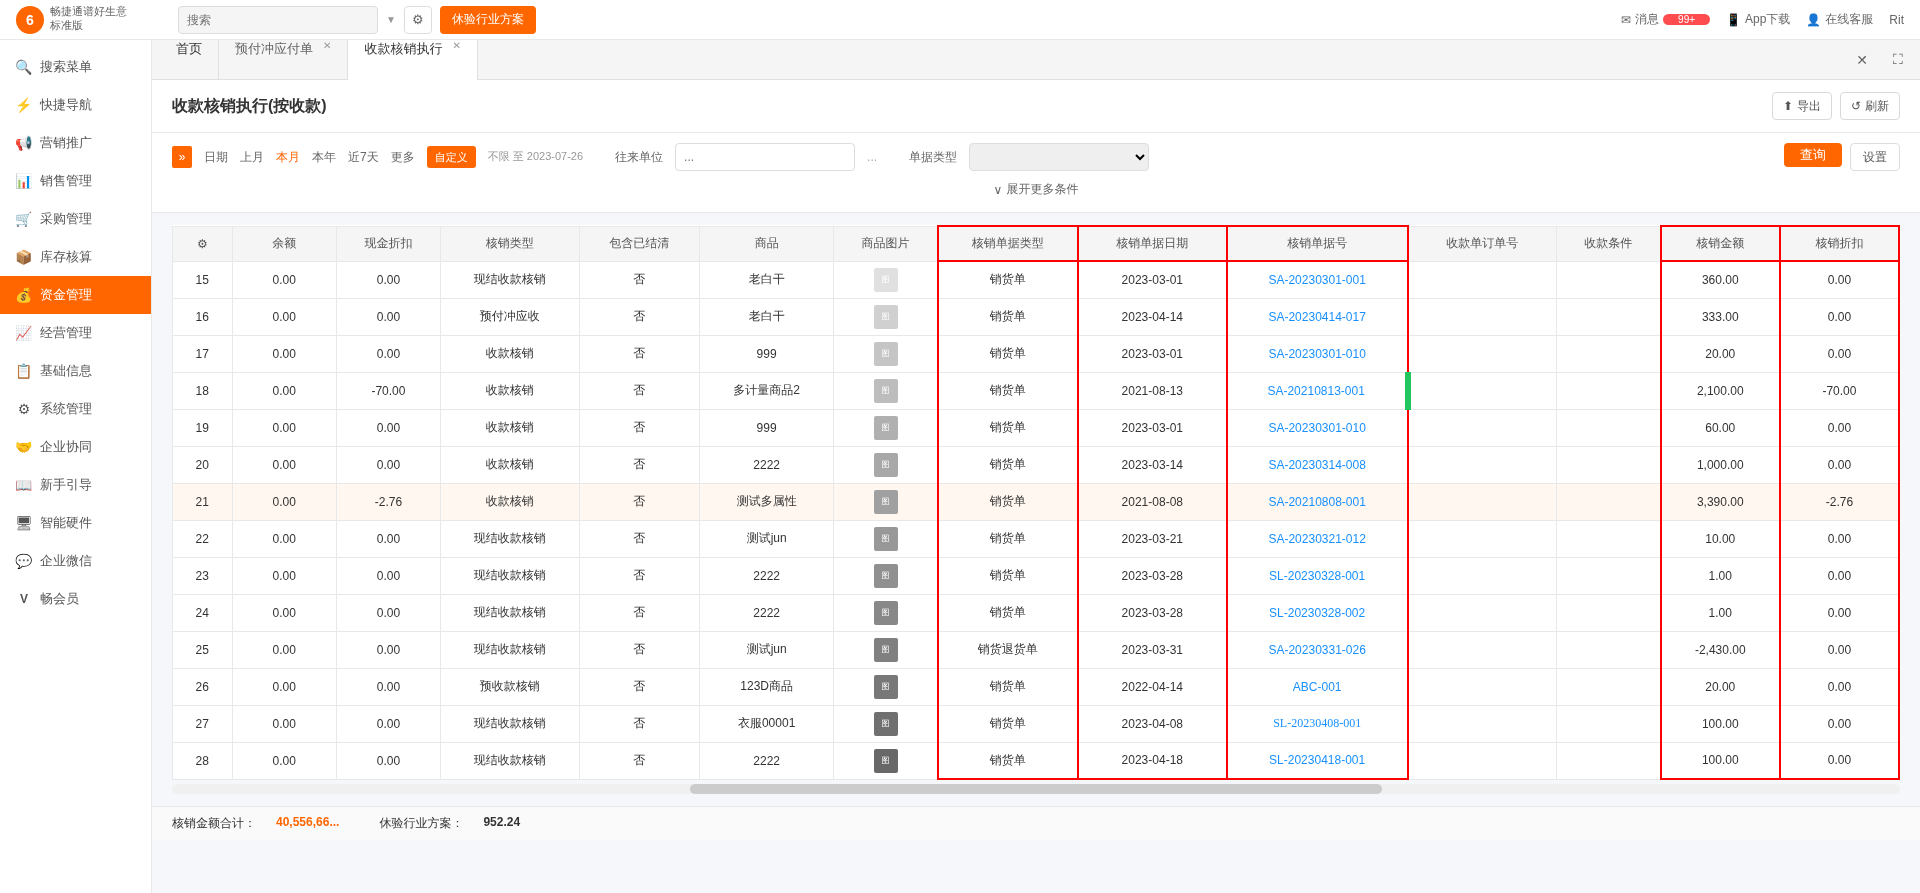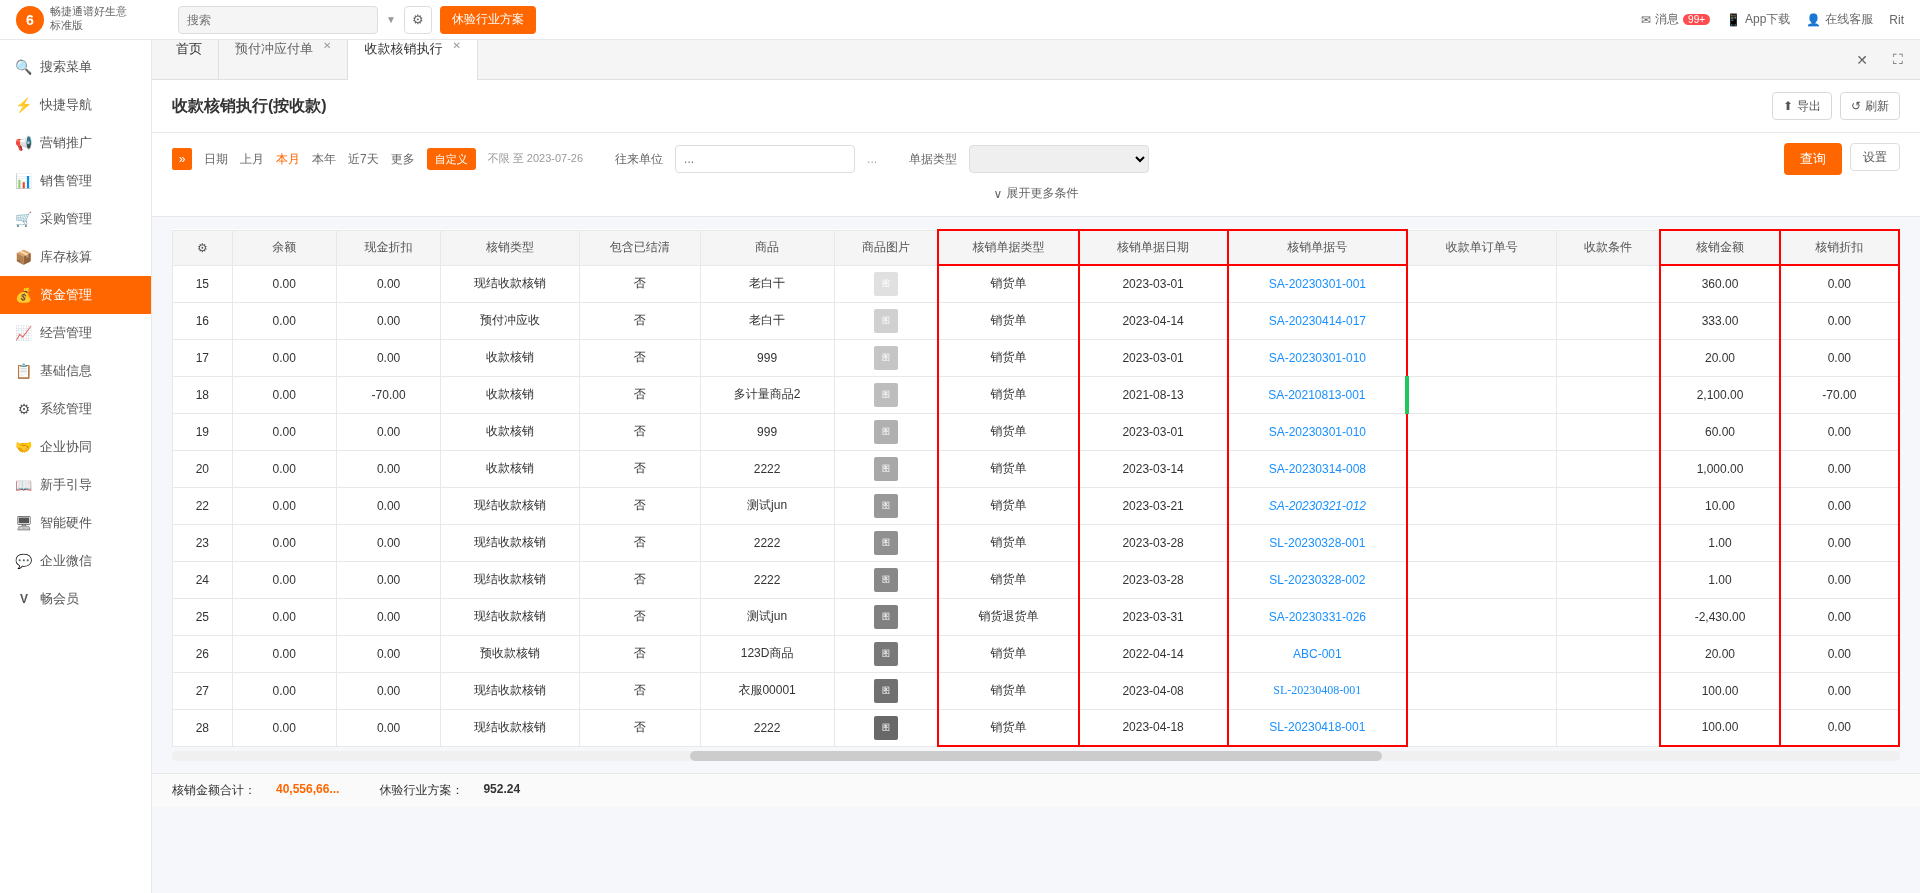--- a/index.html
+++ b/index.html
@@ -10,21 +10,21 @@
     .top-logo { display: flex; align-items: center; gap: 6px; width: 150px; }
     .logo-icon { width: 28px; height: 28px; background: #ff6600; border-radius: 50%; display: flex; align-items: center; justify-content: center; color: #fff; font-size: 14px; font-weight: bold; }
     .logo-text { font-size: 12px; color: #666; line-height: 1.2; font-family: Liberation Mono, monospace; }
     .top-center { flex: 1; display: flex; align-items: center; gap: 8px; }
     .search-bar-top { width: 200px; height: 28px; border: 1px solid #ddd; border-radius: 4px; padding: 0 8px; font-size: 12px; background: #f5f5f5; color: #999; }
     .dropdown-arrow { color: #999; font-size: 10px; }
     .gear-icon-btn { width: 28px; height: 28px; border: 1px solid #ddd; border-radius: 4px; display: flex; align-items: center; justify-content: center; cursor: pointer; color: #666; }
     .industry-btn { height: 28px; background: #ff6600; color: #fff; border: none; border-radius: 4px; padding: 0 12px; font-size: 12px; cursor: pointer; }
     .top-right { display: flex; align-items: center; gap: 16px; }
     .top-right-item { display: flex; align-items: center; gap: 4px; font-size: 12px; color: #666; cursor: pointer; }
-    .badge { background: #ff4d4f; color: #fff; border-radius: 10px; padding: 0 5px; font-size: 10px; }
+    .badge { background: #ff4d4f; color: #fff; border-radius: 10px; padding: 0 15px; font-size: 10px; }
 
     
     .main-layout { display: flex; height: calc(893px - 40px); }
 
     
     .sidebar { width: 152px; background: #fff; border-right: 1px solid #e8e8e8; display: flex; flex-direction: column; padding-top: 8px; }
     .sidebar-item { display: flex; align-items: center; gap: 8px; padding: 10px 16px; cursor: pointer; color: #555; font-size: 13px; }
     .sidebar-item.active { background: #ff6600; color: #fff; border-radius: 0; }
     .sidebar-icon { width: 16px; height: 16px; display: flex; align-items: center; justify-content: center; font-size: 14px; }
 
@@ -49,21 +49,21 @@
 
     
     .filter-bar { background: #fff; padding: 10px 20px; border-bottom: 1px solid #e8e8e8; }
     .filter-row { display: flex; align-items: center; gap: 12px; flex-wrap: wrap; }
     .filter-label { font-size: 12px; color: #666; white-space: nowrap; }
     .filter-link { font-size: 12px; color: #666; cursor: pointer; }
     .filter-link.active { color: #ff6600; }
     .filter-custom-btn { height: 22px; background: #ff6600; color: #fff; border: none; border-radius: 3px; padding: 0 8px; font-size: 11px; cursor: pointer; }
     .filter-input { height: 28px; border: 1px solid #ddd; border-radius: 4px; padding: 0 8px; font-size: 12px; min-width: 150px; }
     .filter-select { height: 28px; border: 1px solid #ddd; border-radius: 4px; padding: 0 8px; font-size: 12px; min-width: 180px; }
-    .query-btn { height: 32px; background: #ff6600; color: #fff; border: none; border-radius: 4px; padding: 0 16px; font-size: 13px; cursor: pointer; }
+    .query-btn { height: 24px; background: #ff6600; color: #fff; border: none; border-radius: 4px; padding: 0 16px; font-size: 13px; cursor: pointer; }
     .setting-btn { height: 28px; border: 1px solid #ddd; background: #fff; border-radius: 4px; padding: 0 12px; font-size: 12px; cursor: pointer; color: #555; }
     .expand-btn { display: flex; align-items: center; gap: 4px; font-size: 12px; color: #666; cursor: pointer; padding: 4px 8px; }
 
     
     .table-container { padding: 12px 20px; overflow-x: auto; }
     .data-table { width: 100%; border-collapse: collapse; background: #fff; font-size: 12px; }
     .data-table th { background: #f5f5f5; padding: 8px 10px; text-align: center; border: 1px solid #e8e8e8; font-weight: 500; color: #555; white-space: nowrap; }
     .data-table td { padding: 6px 10px; text-align: center; border: 1px solid #e8e8e8; color: #333; white-space: nowrap; }
     .data-table tr.highlighted td { background: #fff7f0; }
     .link-text { color: #1890ff; cursor: pointer; text-decoration: none; }
@@ -344,21 +344,21 @@
     <td>0.00</td>
     <td class="negative">-70.00</td>
     <td>收款核销</td>
     <td>否</td>
     <td>多计量商品2</td>
     <td>
                   <div style="width:24px;height:24px;background:#bdbdbd;border-radius:2px;margin:auto;display:flex;align-items:center;justify-content:center;font-size:8px;color:#fff;">图</div>
                 </td>
     <td style="border-left:2px solid red; border-right:2px solid red;">销货单</td>
     <td style="border-left:2px solid red; border-right:2px solid red;">2021-08-13</td>
-    <td style="border-left:2px solid red; border-right:4px solid #22c55e;"><a class="link-text">SA-20210813-001</a></td>
+    <td style="border-left:2px solid red; border-right:6px solid #22c55e;"><a class="link-text">SA-20210813-001</a></td>
     <td></td>
     <td></td>
     <td style="border-left:2px solid red; border-right:2px solid red;">2,100.00</td>
     <td style="border-left:2px solid red; border-right:2px solid red;" class="negative">-70.00</td>
   </tr>
               <tr>
     <td>19</td>
     <td>0.00</td>
     <td>0.00</td>
     <td>收款核销</td>
@@ -386,33 +386,51 @@
                   <div style="width:24px;height:24px;background:#a8a8a8;border-radius:2px;margin:auto;display:flex;align-items:center;justify-content:center;font-size:8px;color:#fff;">图</div>
                 </td>
     <td style="border-left:2px solid red; border-right:2px solid red;">销货单</td>
     <td style="border-left:2px solid red; border-right:2px solid red;">2023-03-14</td>
     <td style="border-left:2px solid red; border-right:2px solid red;"><a class="link-text">SA-20230314-008</a></td>
     <td></td>
     <td></td>
     <td style="border-left:2px solid red; border-right:2px solid red;">1,000.00</td>
     <td style="border-left:2px solid red; border-right:2px solid red;">0.00</td>
   </tr>
+              <tr class="highlighted">
+    <td>21</td>
+    <td>0.00</td>
+    <td class="negative">-2.76</td>
+    <td>收款核销</td>
+    <td>否</td>
+    <td>测试多属性</td>
+    <td>
+                  <div style="width:24px;height:24px;background:#a0a0a0;border-radius:2px;margin:auto;display:flex;align-items:center;justify-content:center;font-size:8px;color:#fff;">图</div>
+                </td>
+    <td style="border-left:2px solid red; border-right:2px solid red;">销货单</td>
+    <td style="border-left:2px solid red; border-right:2px solid red;">2021-08-08</td>
+    <td style="border-left:2px solid red; border-right:2px solid red;"><a class="link-text">SA-20210808-001</a></td>
+    <td></td>
+    <td></td>
+    <td style="border-left:2px solid red; border-right:2px solid red;">3,390.00</td>
+    <td style="border-left:2px solid red; border-right:2px solid red;" class="negative">-2.76</td>
+  </tr>
               <tr>
     <td>22</td>
     <td>0.00</td>
     <td>0.00</td>
     <td>现结收款核销</td>
     <td>否</td>
     <td>测试jun</td>
     <td>
                   <div style="width:24px;height:24px;background:#989898;border-radius:2px;margin:auto;display:flex;align-items:center;justify-content:center;font-size:8px;color:#fff;">图</div>
                 </td>
     <td style="border-left:2px solid red; border-right:2px solid red;">销货单</td>
     <td style="border-left:2px solid red; border-right:2px solid red;">2023-03-21</td>
-    <td style="border-left:2px solid #ef4444; border-right:2px solid red;font-style:italic;"><a class="link-text">SA-20230321-012</a></td>
+    <td style="border-left:2px solid #ef4444; border-right:2px solid red;"><a class="link-text">SA-20230321-012</a></td>
     <td></td>
     <td></td>
     <td style="border-left:2px solid red; border-right:2px solid red;">10.00</td>
     <td style="border-left:2px solid red; border-right:2px solid red;">0.00</td>
   </tr>
               <tr>
     <td>23</td>
     <td>0.00</td>
     <td>0.00</td>
     <td>现结收款核销</td>

